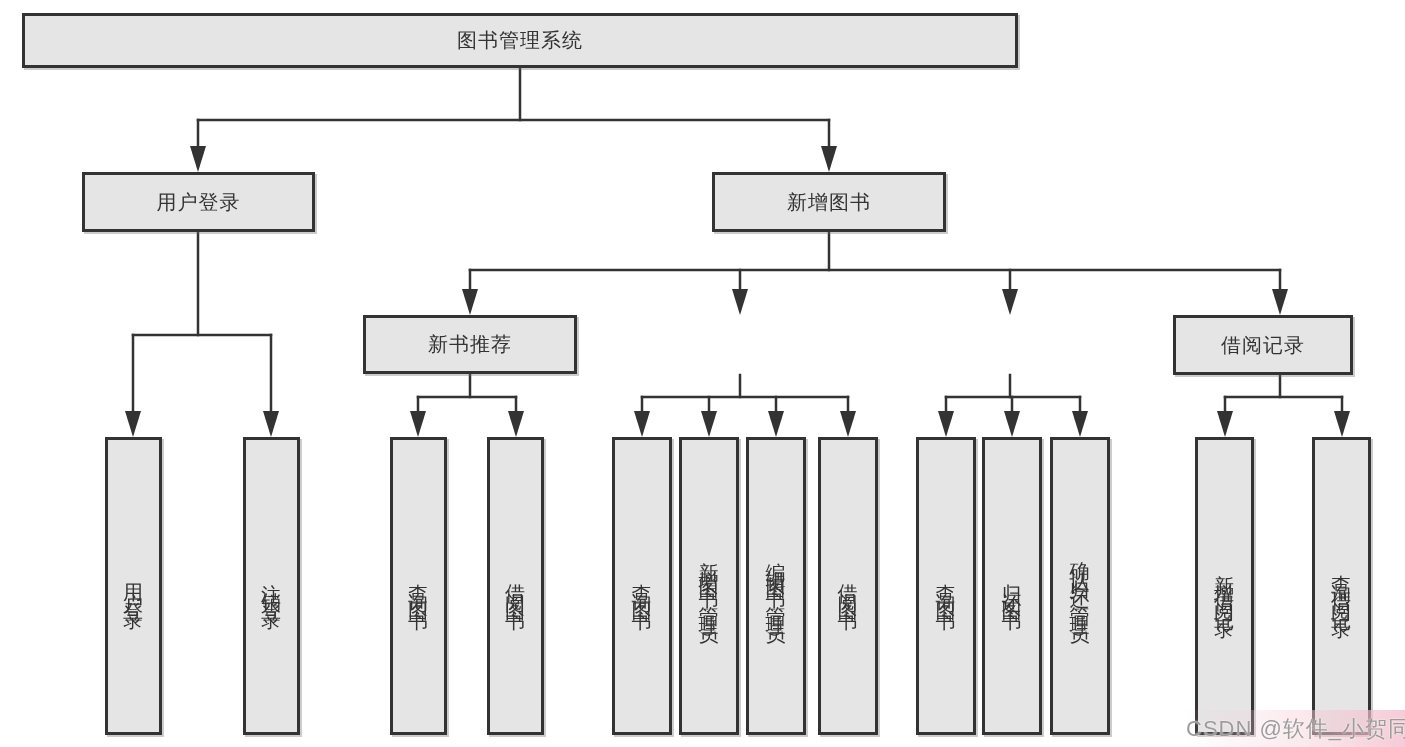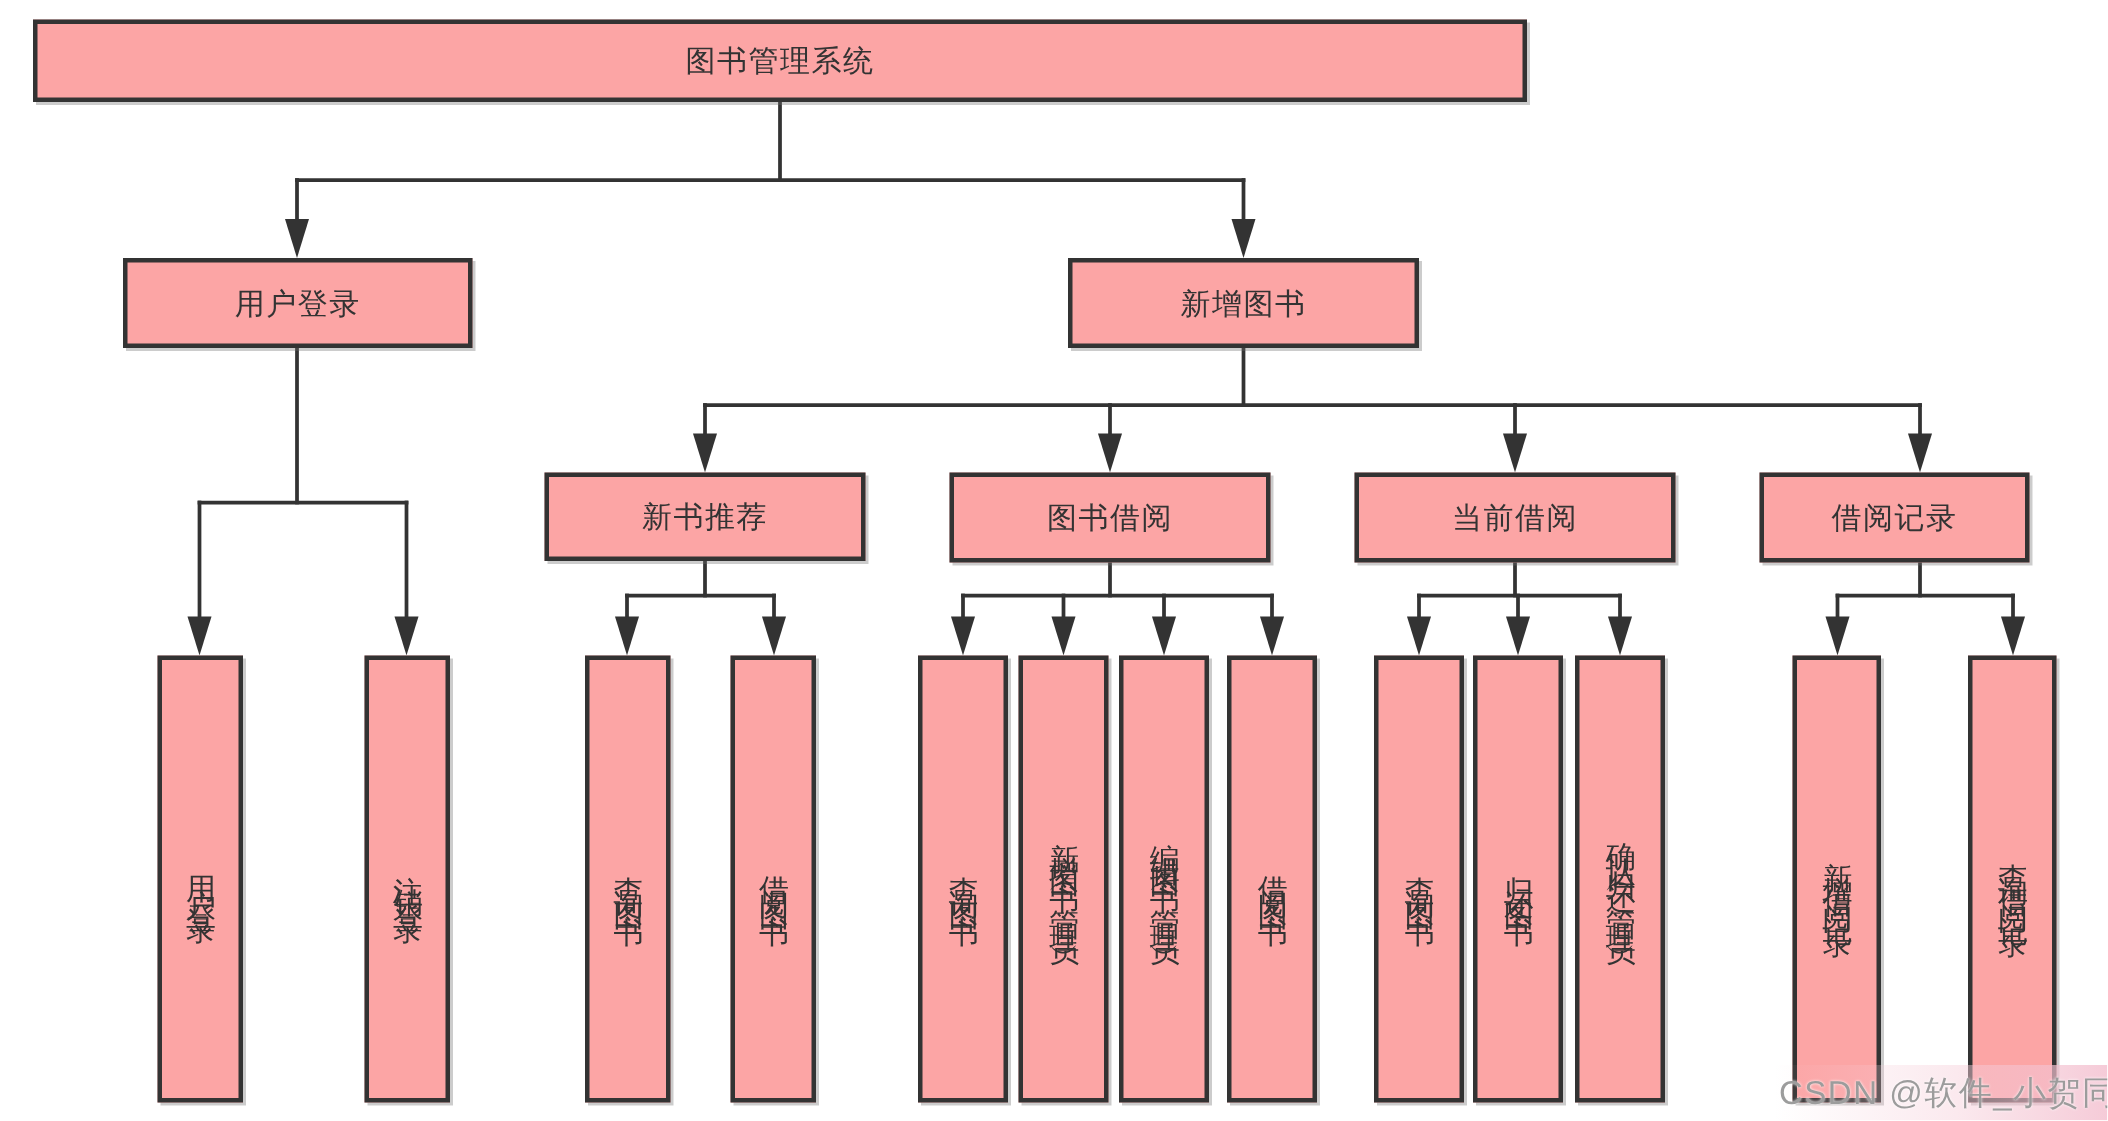--- a/index.html
+++ b/index.html
@@ -16,21 +16,21 @@
     left: 0; top: 0;
     width: 1405px; height: 747px;
     pointer-events: none;
   }
   .edge-layer line { stroke: #333333; stroke-width: 2.5; stroke-linecap: square; }
   .edge-layer polygon { fill: #333333; stroke: none; }
   .node {
     position: absolute;
     box-sizing: border-box;
     border: 3px solid #333333;
-    background: #fca5a5;
+    background: #e5e5e5;
     color: #333333;
     display: flex;
     align-items: center;
     justify-content: center;
     font-size: 20px;
     letter-spacing: 1px;
     box-shadow: 2px 2px 0 rgba(110,110,110,0.35);
   }
   .leaf {
     writing-mode: vertical-rl;
@@ -150,22 +150,20 @@
       <polygon points="1334,411 1350,411 1342,437"></polygon>
     </g>
   </svg>
 
   <div class="node pos-root">图书管理系统</div>
 
   <div class="node pos-user-login">用户登录</div>
   <div class="node pos-book-mgmt">新增图书</div>
 
   <div class="node pos-new-book">新书推荐</div>
-  <div class="node pos-book-borrow">图书借阅</div>
-  <div class="node pos-current-borrow">当前借阅</div>
   <div class="node pos-borrow-record">借阅记录</div>
 
   <div class="node leaf pos-leaf pos-leaf-login-1">用户登录</div>
   <div class="node leaf pos-leaf pos-leaf-login-2">注销登录</div>
 
   <div class="node leaf pos-leaf pos-leaf-newbook-1">查询图书</div>
   <div class="node leaf pos-leaf pos-leaf-newbook-2">借阅图书</div>
 
   <div class="node leaf pos-leaf pos-leaf-borrow-1">查询图书</div>
   <div class="node leaf pos-leaf pos-leaf-borrow-2">新增图书（管理员）</div>

